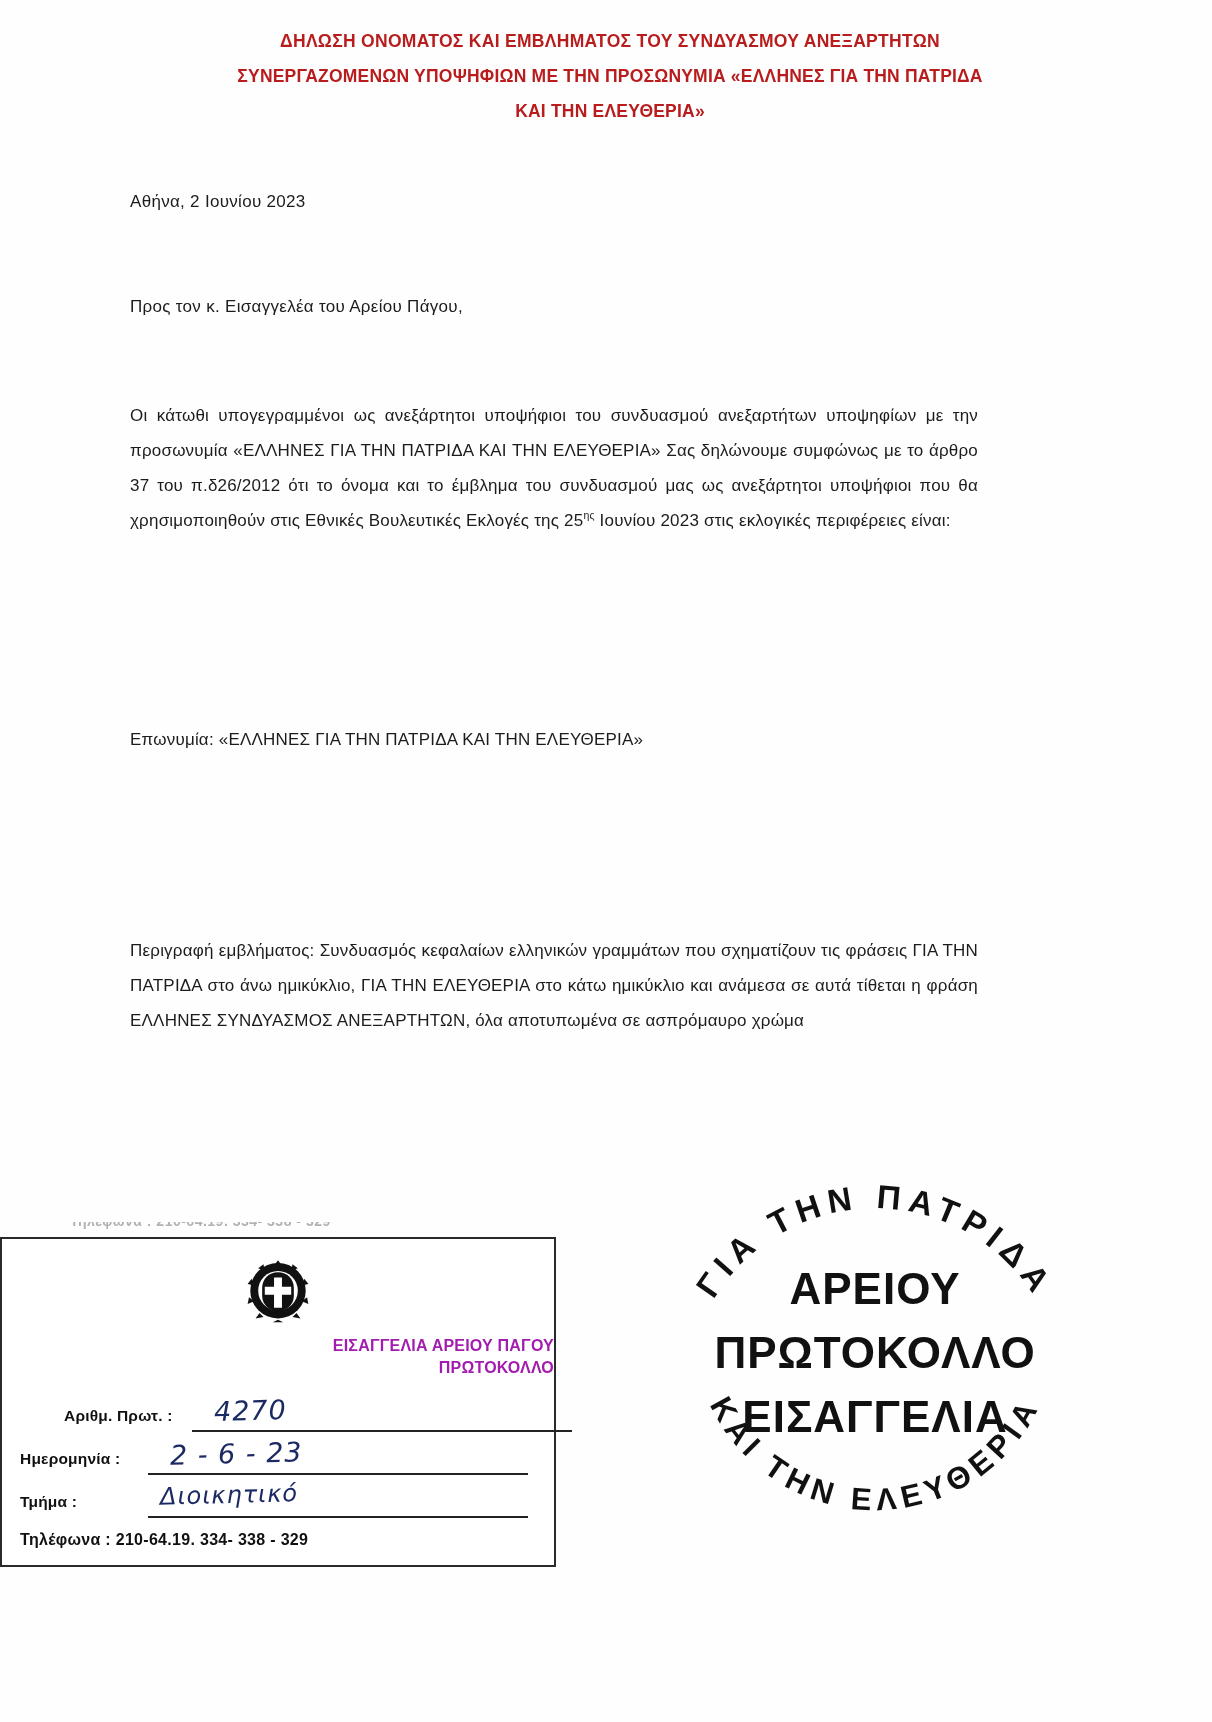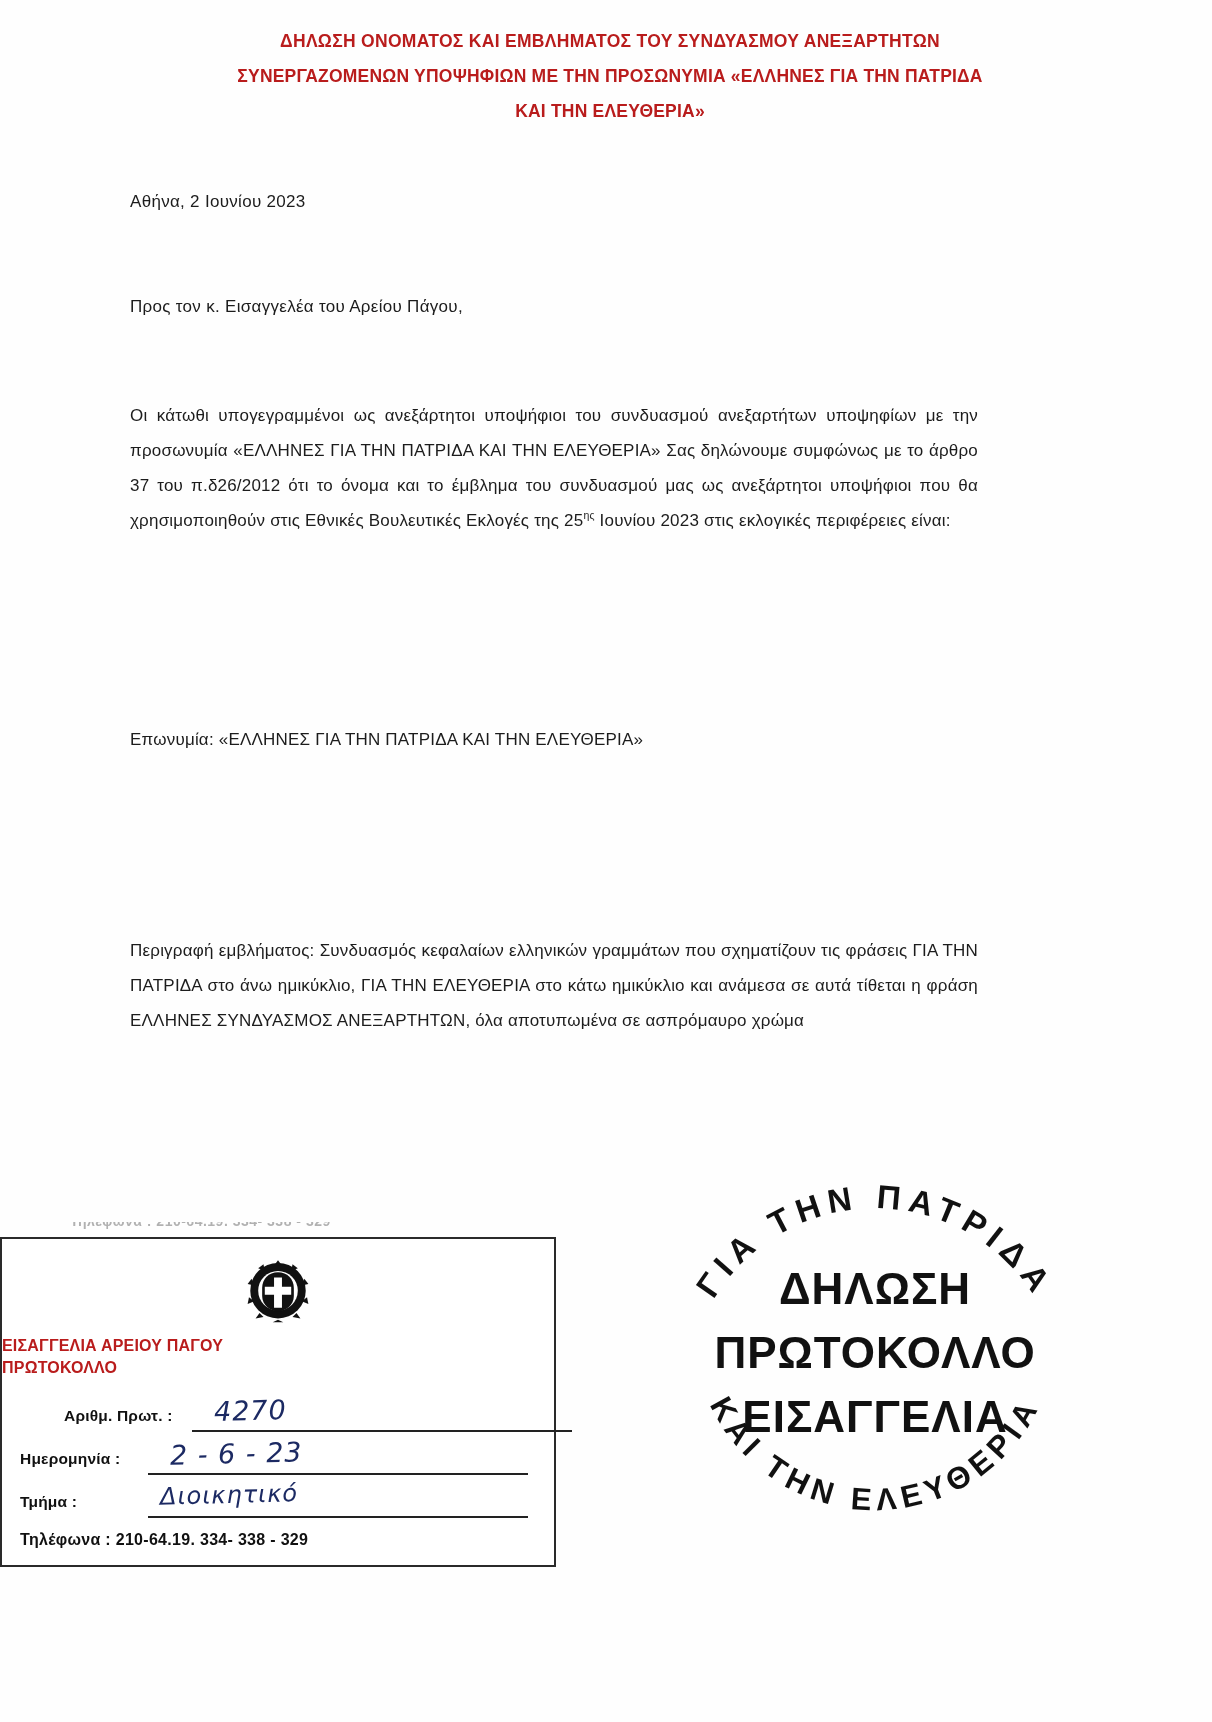--- a/index.html
+++ b/index.html
@@ -148,26 +148,26 @@
     top: 20px;
     transform: translateX(-50%);
     width: 66px;
     height: 66px;
   }
   .stamp-title {
     position: absolute;
     top: 96px;
     left: 0;
     width: 100%;
-    text-align: left;
+    text-align: right;
     font-weight: bold;
     font-size: 16px;
     line-height: 22px;
     letter-spacing: 0.2px;
-    color: #b91c1c;
+    color: #a21caf;
   }
 
   .field-row {
     position: absolute;
     left: 18px;
     width: 520px;
     height: 40px;
     font-size: 15.5px;
     font-weight: bold;
     color: #111;
@@ -323,19 +323,19 @@
         <path id="arcBottom" d="M 36 196 A 182 182 0 0 0 394 196" fill="none"></path>
       </defs>
       <text font-family="Liberation Sans, sans-serif" font-size="33" font-weight="bold" fill="#111" letter-spacing="7">
         <textPath href="#arcTop" startOffset="50%" text-anchor="middle" id="arcTopText">ΓΙΑ ΤΗΝ ΠΑΤΡΙΔΑ</textPath>
       </text>
       <text font-family="Liberation Sans, sans-serif" font-size="31" font-weight="bold" fill="#111" letter-spacing="6">
         <textPath href="#arcBottom" startOffset="50%" text-anchor="middle" id="arcBottomText">ΚΑΙ ΤΗΝ ΕΛΕΥΘΕΡΙΑ</textPath>
       </text>
     </svg>
     <div class="emb-main">
-      <div class="m1">ΔΗΛΩΣΗ</div>
+      <div class="m1">ΑΡΕΙΟΥ</div>
       <div class="m2">ΠΡΩΤΟΚΟΛΛΟ</div>
       <div class="m3">ΕΙΣΑΓΓΕΛΙΑ</div>
     </div>
   </div>
 
 </div>
 
 </body></html>

